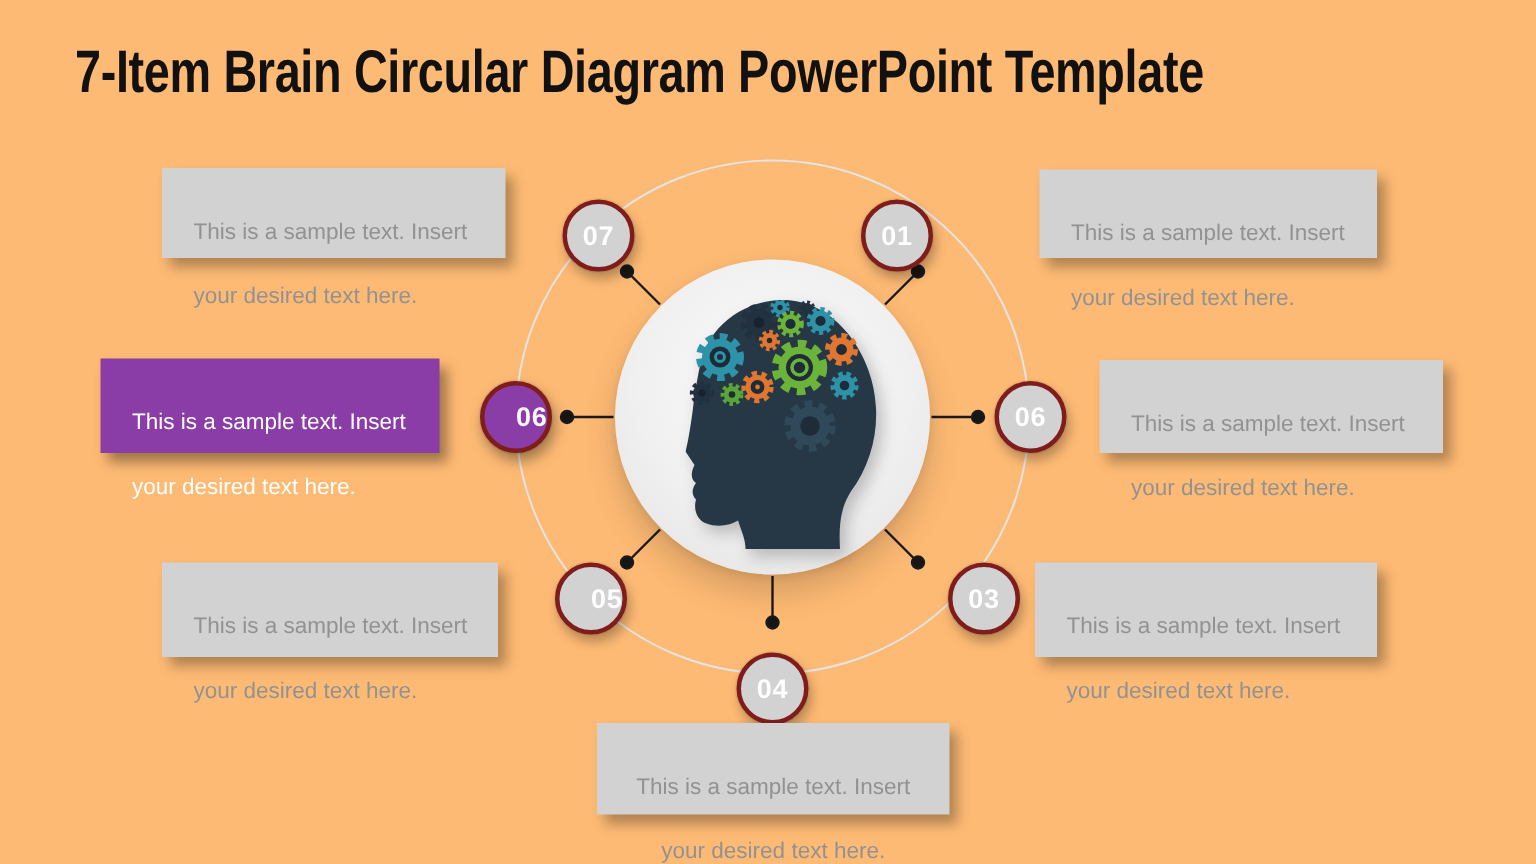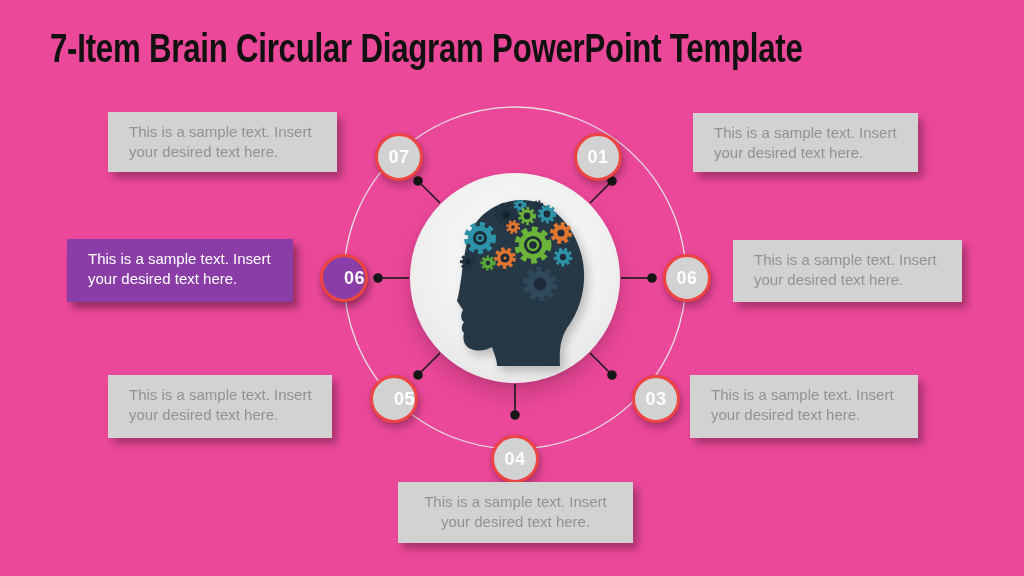--- a/index.html
+++ b/index.html
@@ -1,49 +1,49 @@
 <!DOCTYPE html>
 <html style="--accent: #8a3da6; --node-gray: #d2d2d2; --box-gray: #d2d2d2; --box-text: #929292; --ring: #e4e4e4; --connector: #1a1a1a; --head: #263845; --gear-teal: #2e93a8; --gear-green: #6cb33a; --gear-orange: #e0762f; --gear-slate: #223140;"><head>
 <meta charset="utf-8">
 <style>
   html,body{margin:0;padding:0;background:#888;}
   .slide{
-    position:relative;width:1024px;height:576px;background:#ec4899;
+    position:relative;width:1024px;height:576px;background:#fdba74;
     overflow:hidden;font-family:"Liberation Sans",sans-serif;
   }
   .title{
     position:absolute;left:50px;top:26px;margin:0;
     font-size:40px;font-weight:700;color:#111;line-height:44px;
     transform:scaleX(.78);transform-origin:left top;white-space:nowrap;
     letter-spacing:-.3px;
   }
   .overlay{position:absolute;left:0;top:0;width:1024px;height:576px;}
   .center-circle{
     position:absolute;left:410px;top:173px;width:210px;height:210px;border-radius:50%;
     background:radial-gradient(circle at 50% 40%, #fafafa 0%, #f0f0f0 55%, #e1e1e1 100%);
     box-shadow:0 12px 22px rgba(0,0,0,.16), 0 2px 6px rgba(0,0,0,.08);
   }
   .head-svg{position:absolute;left:47px;top:27px;filter:drop-shadow(4px 5px 5px rgba(0,0,0,.22));}
   .node{
     position:absolute;width:42px;height:42px;border-radius:50%;
-    background:var(--node-gray);border:3px solid #ef4444;
+    background:var(--node-gray);border:3px solid #7f1d1d;
     box-shadow:0 0 0 1px rgba(0,0,0,.05), 2px 5px 8px rgba(0,0,0,.28);
     display:flex;align-items:center;justify-content:center;
   }
   .node.accent{background:var(--accent);box-shadow:0 0 0 1px rgba(0,0,0,.06), 2px 5px 9px rgba(0,0,0,.38);}
   .num{font-size:18px;font-weight:700;color:rgba(255,255,255,.96);letter-spacing:.5px;}
   .n1{left:574px;top:133px;} .n2{left:663px;top:254px;} .n3{left:632px;top:375px;}
   .n4{left:491px;top:435px;} .n5{left:370px;top:375px;justify-content:flex-end;} .n6{left:320px;top:254px;justify-content:flex-end;}
   .n7{left:375px;top:133px;}
   .box{
     position:absolute;background:var(--box-gray);color:var(--box-text);
     font-size:15px;line-height:20px;box-sizing:border-box;
     padding:10px 6px 0 21px;box-shadow:5px 6px 8px rgba(0,0,0,.30);
   }
-  .box .ln{display:block;}
+  .box .ln{display:block;margin-top:23px;}
   .box.accent{background:var(--accent);color:#fff;box-shadow:5px 6px 8px rgba(0,0,0,.38);}
   .box.centered{text-align:center;padding-left:6px;}
   .b1{left:693px;top:113px;width:225px;height:59px;}
   .b2{left:733px;top:240px;width:229px;height:62px;}
   .b3{left:690px;top:375px;width:228px;height:63px;}
   .b4{left:398px;top:482px;width:235px;height:61px;}
   .b5{left:108px;top:375px;width:224px;height:63px;}
   .b6{left:67px; top:239px;width:226px;height:63px;}
   .b7{left:108px;top:112px;width:229px;height:60px;}
 </style>

